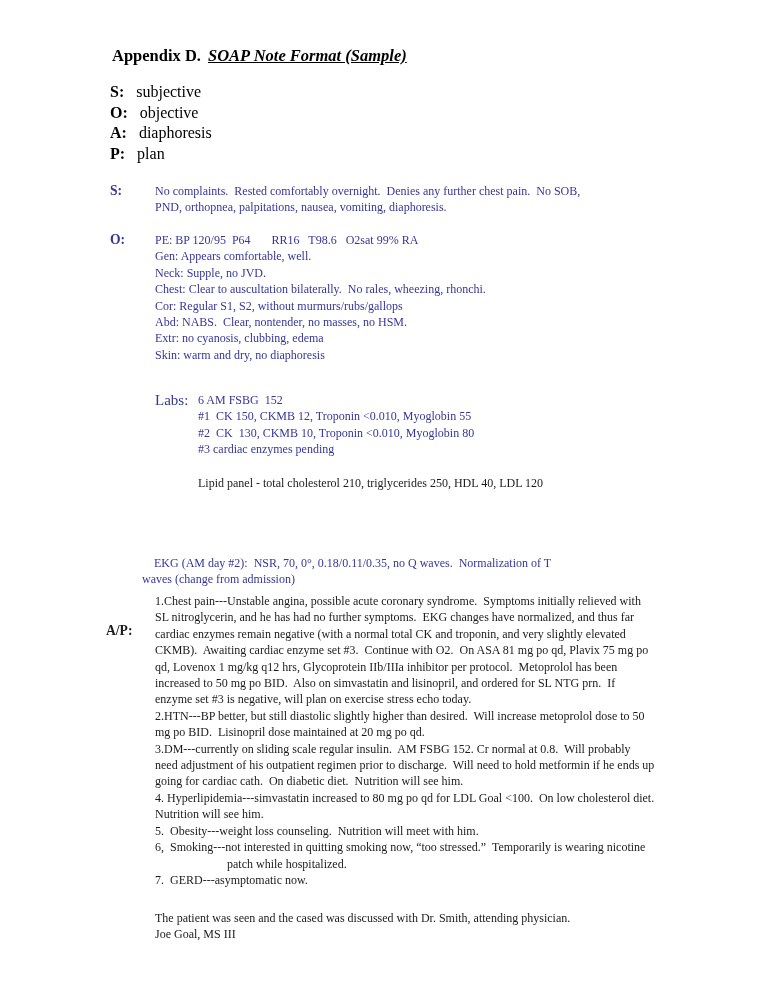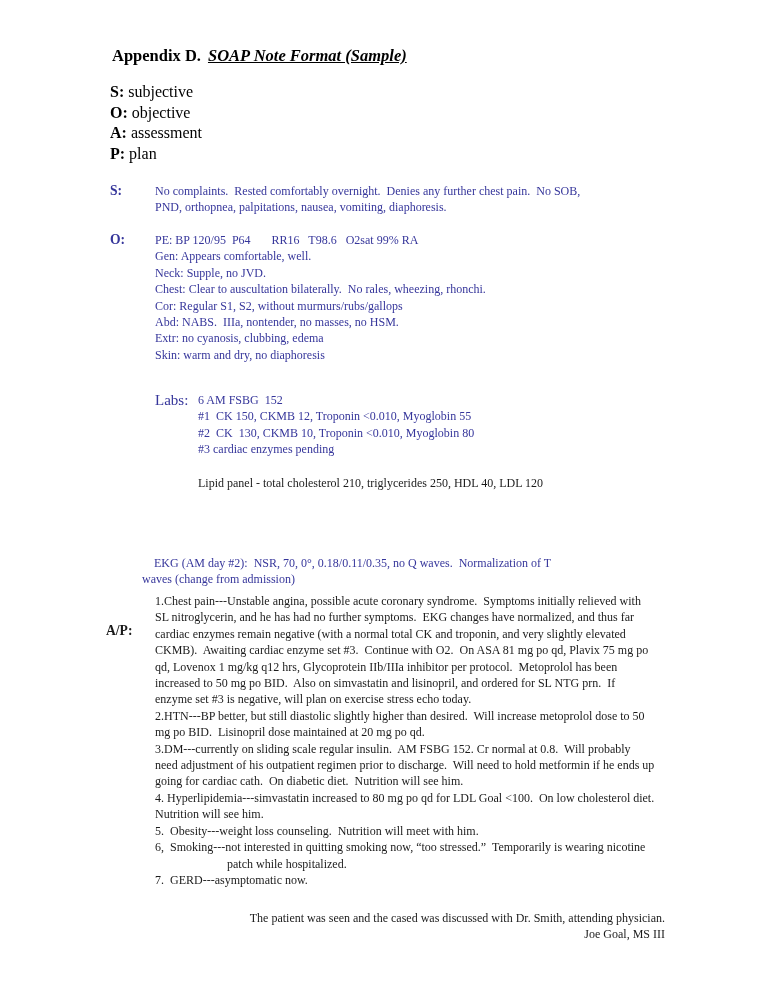--- a/index.html
+++ b/index.html
@@ -56,21 +56,21 @@
   }
   .legend-row {
     white-space: nowrap;
   }
   .legend-letter {
     font-weight: bold;
     display: inline-block;
   }
   .legend-word {
     font-weight: normal;
-    margin-left: 4px;
+    margin-left: 12px;
   }
 
   
   .note {
     position: absolute;
     font-size: 12px;
     line-height: 16.4px;
   }
   .blue { color: #36369b; }
   .black { color: #1b1b1b; }
@@ -101,62 +101,62 @@
   #cbc        { left: 198px; top: 509px; width: 470px; }
 
   
   #ekg { left: 148px; top: 555px; width: 520px; text-indent: 6px; }
 
   
   #ap-label { left: 106px; top: 623px; }
   #ap-body  { left: 155px; top: 593px; width: 500px; }
 
   
-  #sign { left: 155px; top: 910px; width: 510px; text-align: right; }
+  #sign { left: 155px; top: 910px; width: 510px; }
 
   .gap { display: inline-block; width: 72px; }
 </style>
 </head>
 <body>
 
 <div class="page">
 
   <div class="title-block">
     <span class="title-prefix">Appendix D.</span><span class="title-main">SOAP Note Format (Sample)</span>
   </div>
 
   <div class="legend">
     <div class="legend-row">
       <span class="legend-letter">S:</span><span class="legend-word">subjective</span>
     </div>
     <div class="legend-row">
       <span class="legend-letter">O:</span><span class="legend-word">objective</span>
     </div>
     <div class="legend-row">
-      <span class="legend-letter">A:</span><span class="legend-word">assessment</span>
+      <span class="legend-letter">A:</span><span class="legend-word">diaphoresis</span>
     </div>
     <div class="legend-row">
       <span class="legend-letter">P:</span><span class="legend-word">plan</span>
     </div>
   </div>
 
   <div class="sec-label blue" id="s-label">S:</div>
   <div class="note blue lines" id="s-body">
     <div>No complaints.  Rested comfortably overnight.  Denies any further chest pain.  No SOB,</div>
     <div>PND, orthopnea, palpitations, nausea, vomiting, diaphoresis.</div>
   </div>
 
   <div class="sec-label blue" id="o-label">O:</div>
   <div class="note blue lines" id="o-body">
     <div>PE: BP 120/95  P64       RR16   T98.6   O2sat 99% RA</div>
     <div>Gen: Appears comfortable, well.</div>
     <div>Neck: Supple, no JVD.</div>
     <div>Chest: Clear to auscultation bilaterally.  No rales, wheezing, rhonchi.</div>
     <div>Cor: Regular S1, S2, without murmurs/rubs/gallops</div>
-    <div>Abd: NABS.  IIIa, nontender, no masses, no HSM.</div>
+    <div>Abd: NABS.  Clear, nontender, no masses, no HSM.</div>
     <div>Extr: no cyanosis, clubbing, edema</div>
     <div>Skin: warm and dry, no diaphoresis</div>
   </div>
 
   <div class="note blue" id="labs-label">Labs:</div>
   <div class="note blue lines" id="labs-body">
     <div>6 AM FSBG  152</div>
     <div>#1  CK 150, CKMB 12, Troponin &lt;0.010, Myoglobin 55</div>
     <div>#2  CK  130, CKMB 10, Troponin &lt;0.010, Myoglobin 80</div>
     <div>#3 cardiac enzymes pending</div>

